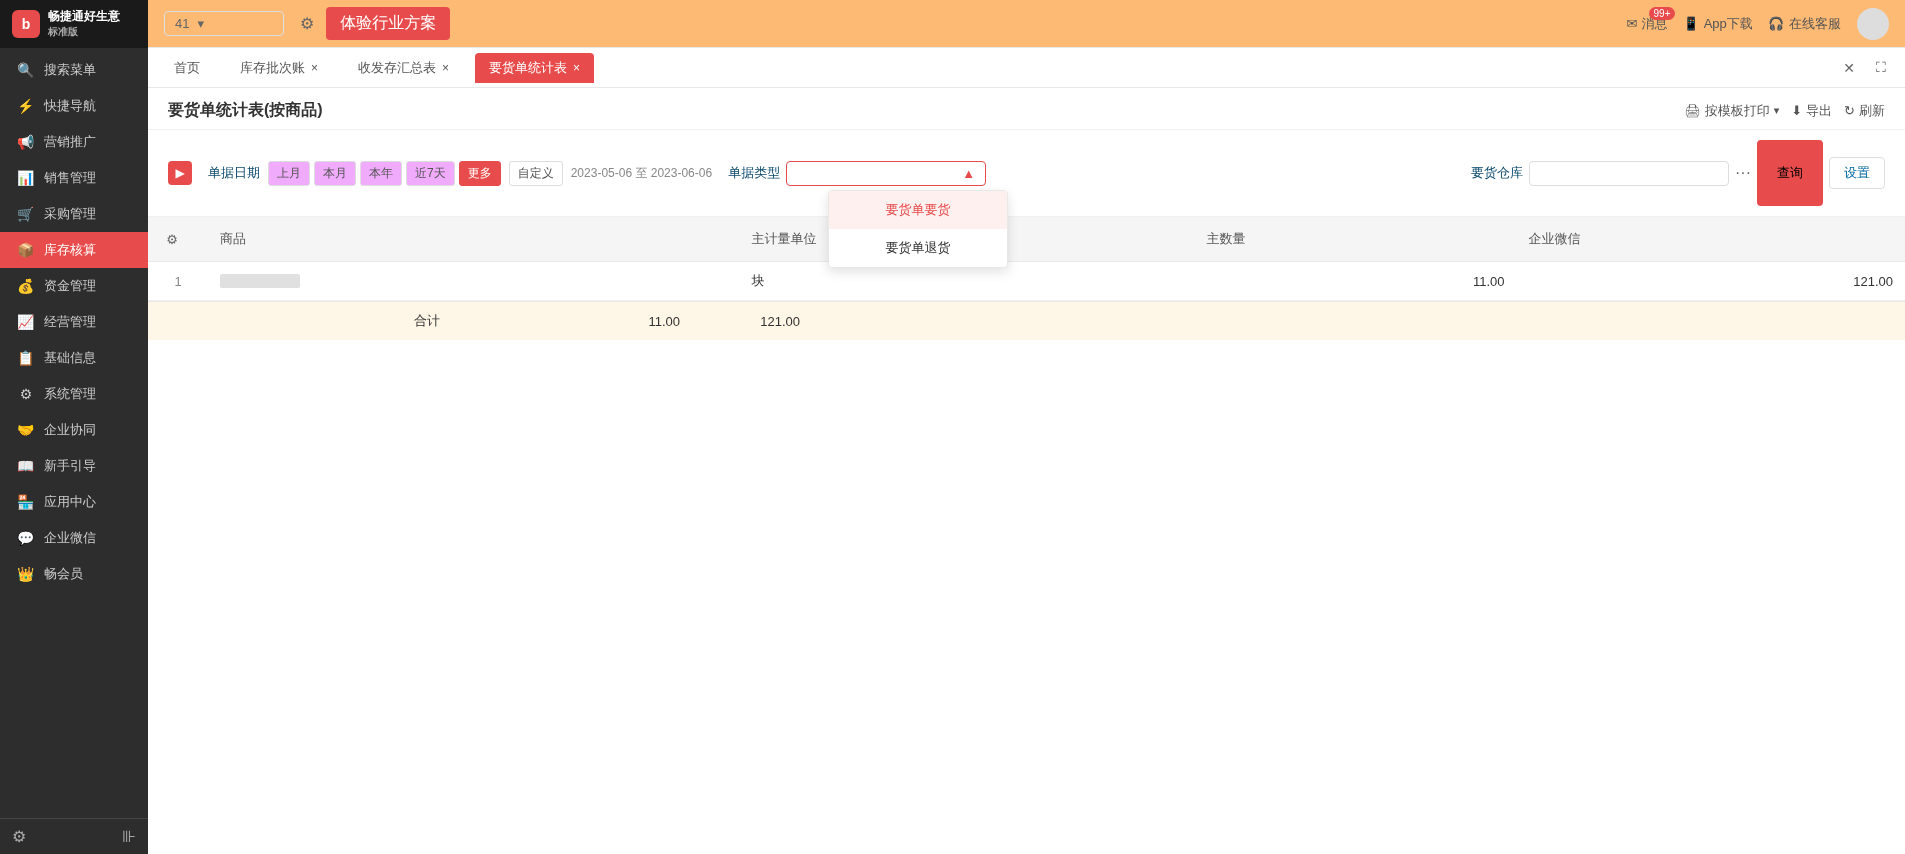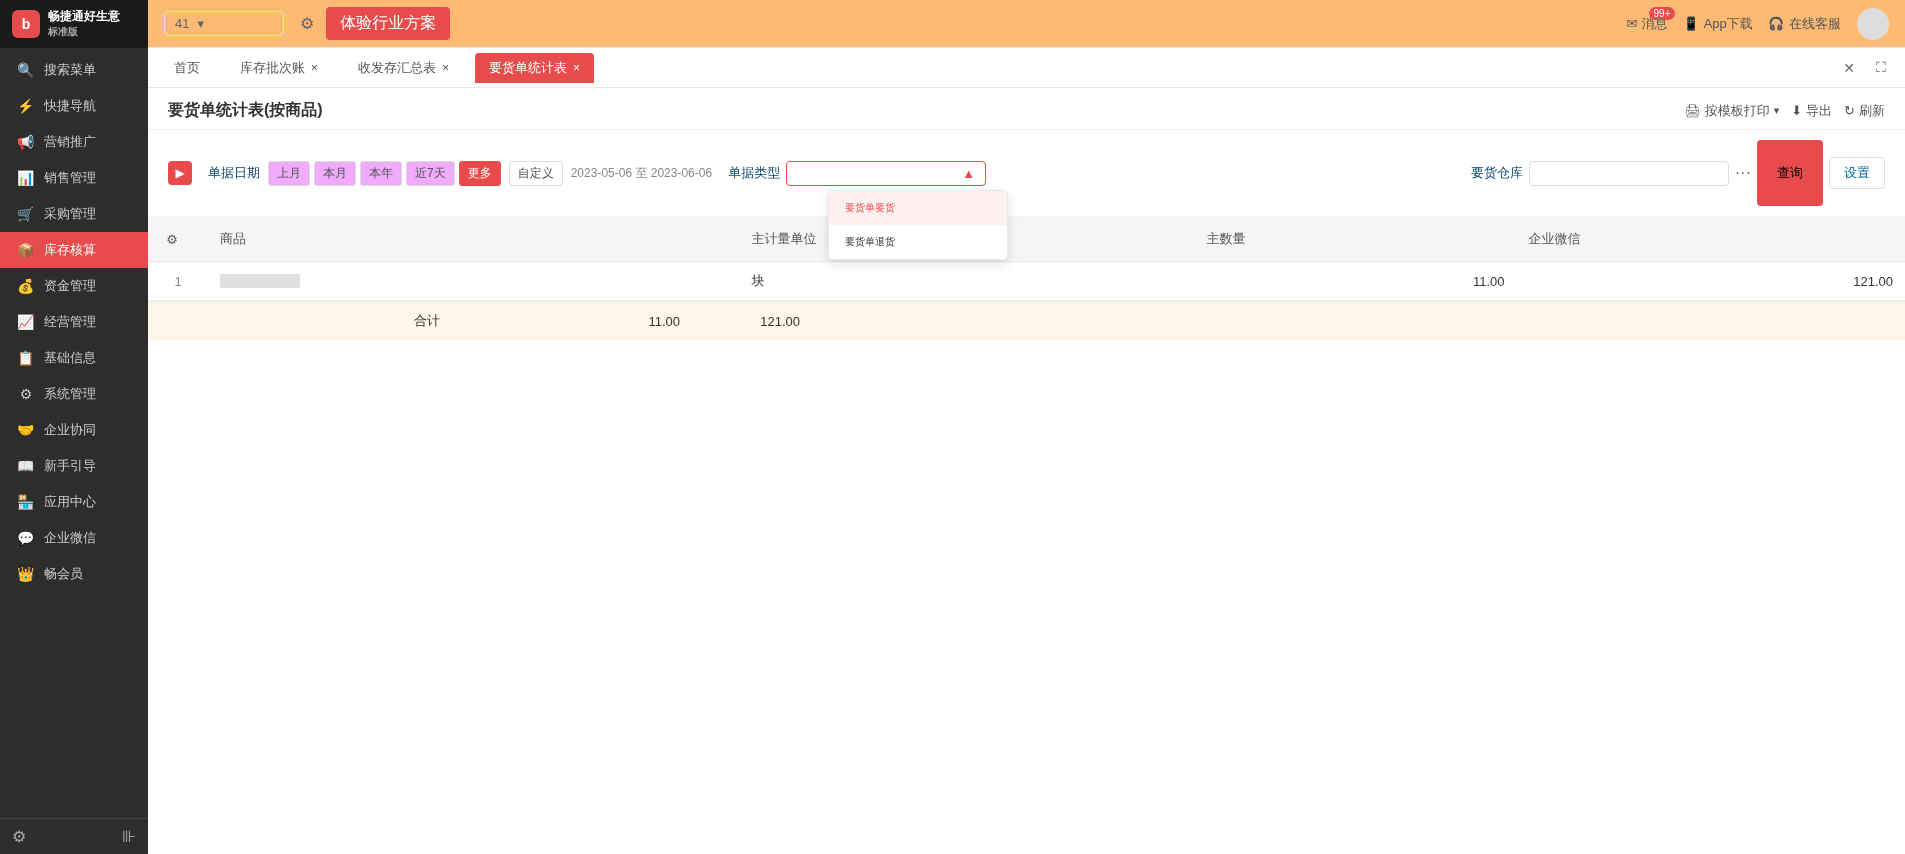--- a/index.html
+++ b/index.html
@@ -348,22 +348,23 @@
       background: white;
       border: 1px solid #e8e8e8;
       border-radius: 4px;
       box-shadow: 0 4px 12px rgba(0,0,0,0.12);
       z-index: 100;
       min-width: 180px;
     }
     .dropdown-item {
       padding: 10px 16px;
       cursor: pointer;
-      font-size: 10px;
+      font-size: 13px;
       color: #333;
+      text-align: center;
     }
     .dropdown-item.selected { background: #fff0f0; color: #e84b4b; }
 
     
     .table-container {
       padding: 0;
       background: white;
     }
     table {
       width: 100%;

